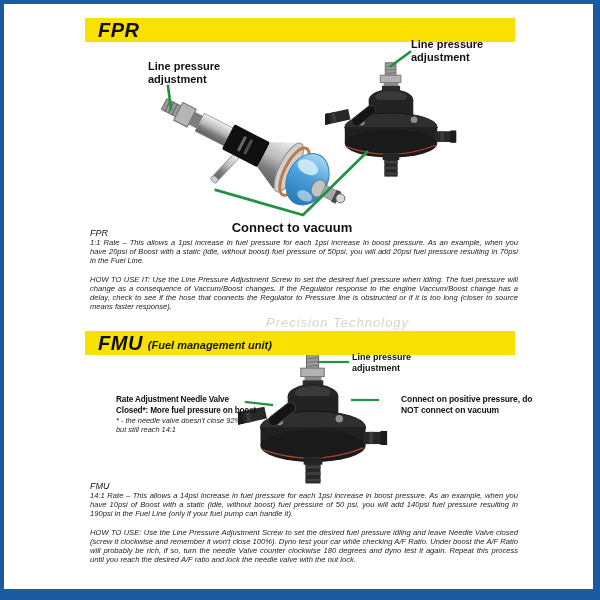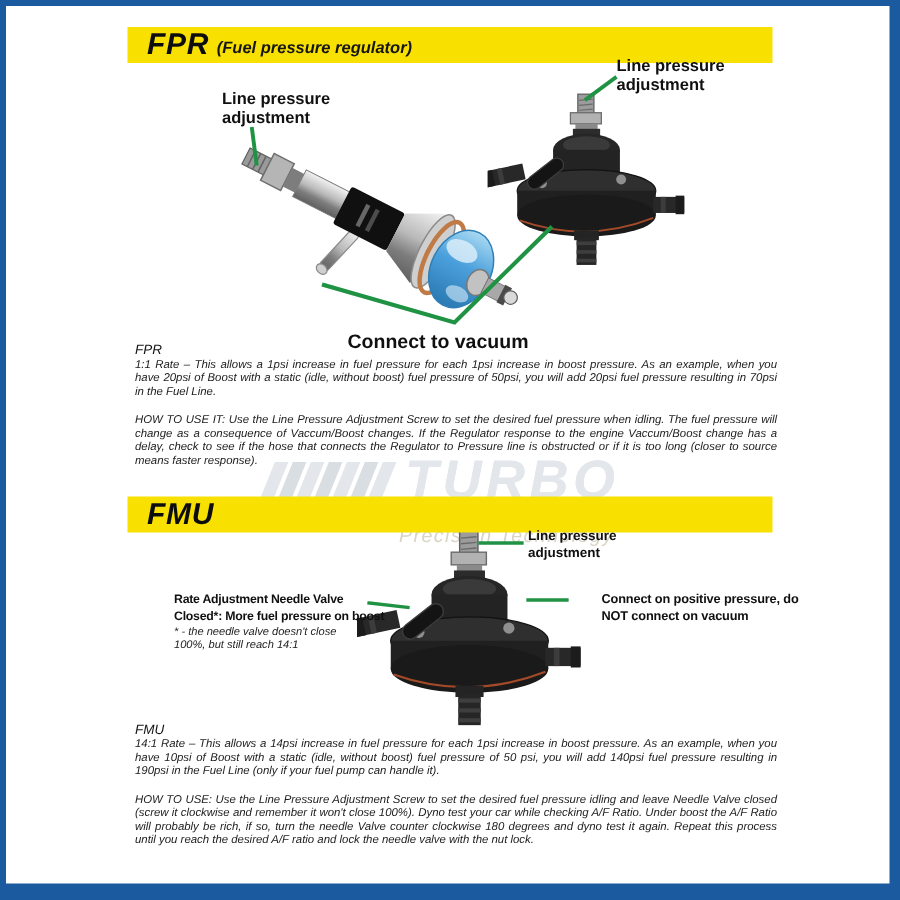--- a/index.html
+++ b/index.html
@@ -102,38 +102,25 @@
         <rect x="70" y="112" width="20" height="8" fill="#242424"></rect>
         <rect x="72" y="118" width="16" height="22" fill="#262626"></rect>
         <rect x="72" y="121" width="16" height="3" fill="#3e3e3e"></rect>
         <rect x="72" y="128" width="16" height="3" fill="#3e3e3e"></rect>
         <rect x="72" y="135" width="16" height="3" fill="#3e3e3e"></rect>
       </symbol>
     </defs>
   </svg>
 
   <div class="watermark">
-    <div class="wm-row">
-      <div class="wm-slashes">
-        <span></span>
-          <span></span>
-          <span></span>
-          <span></span>
-          <span></span>
-          <span></span>
-          <span></span>
-      </div>
-      <div class="wm-brand">TURBO</div>
-    </div>
     <div class="wm-tagline">Precision Technology</div>
   </div>
 
   <div class="bar bar-fpr">
     <span class="bar-abbr">FPR</span>
-    <span class="bar-name">(Fuel pressure regulator)</span>
   </div>
 
   <div class="callout lbl-fpr-left">Line pressure adjustment</div>
   <div class="callout lbl-fpr-right">Line pressure adjustment</div>
   <div class="callout lbl-vacuum">Connect to vacuum</div>
 
   <svg class="dev dev-fpr" viewBox="0 0 215 132">
     <g transform="translate(26,14) rotate(27)">
       <g transform="rotate(16 90 12)">
         <rect x="85" y="12" width="7" height="34" rx="3" fill="url(#chrome)" stroke="#8a8a8a" stroke-width="0.8"></rect>
@@ -167,27 +154,28 @@
   </svg>
 
   <div class="body-text text-fpr">
     <div class="body-heading">FPR</div>
     <p class="gap-after">1:1 Rate – This allows a 1psi increase in fuel pressure for each 1psi increase in boost pressure. As an example, when you have 20psi of Boost with a static (idle, without boost) fuel pressure of 50psi, you will add 20psi fuel pressure resulting in 70psi in the Fuel Line.</p>
     <p>HOW TO USE IT: Use the Line Pressure Adjustment Screw to set the desired fuel pressure when idling. The fuel pressure will change as a consequence of Vaccum/Boost changes. If the Regulator response to the engine Vaccum/Boost change has a delay, check to see if the hose that connects the Regulator to Pressure line is obstructed or if it is too long (closer to source means faster response).</p>
   </div>
 
   <div class="bar bar-fmu">
     <span class="bar-abbr">FMU</span>
+    <span class="bar-name">(Fuel management unit)</span>
   </div>
 
   <div class="callout lbl-fmu-adjust">Line pressure adjustment</div>
   <div class="needle-block">
     <div class="nb-bold">Rate Adjustment Needle Valve</div>
     <div class="nb-bold">Closed*: More fuel pressure on boost</div>
-    <div class="nb-note">* - the needle valve doesn't close 100%, but still reach 14:1</div>
+    <div class="nb-note">* - the needle valve doesn't close 92%, but still reach 14:1</div>
   </div>
   <div class="callout lbl-positive">Connect on positive pressure, do NOT connect on vacuum</div>
 
   <svg class="dev dev-fmu-bottom" viewBox="0 0 160 150">
     <use href="#fmu-dev"></use>
   </svg>
 
   <div class="body-text text-fmu">
     <div class="body-heading">FMU</div>
     <p class="gap-after">14:1 Rate – This allows a 14psi increase in fuel pressure for each 1psi increase in boost pressure. As an example, when you have 10psi of Boost with a static (idle, without boost) fuel pressure of 50 psi, you will add 140psi fuel pressure resulting in 190psi in the Fuel Line (only if your fuel pump can handle it).</p>

